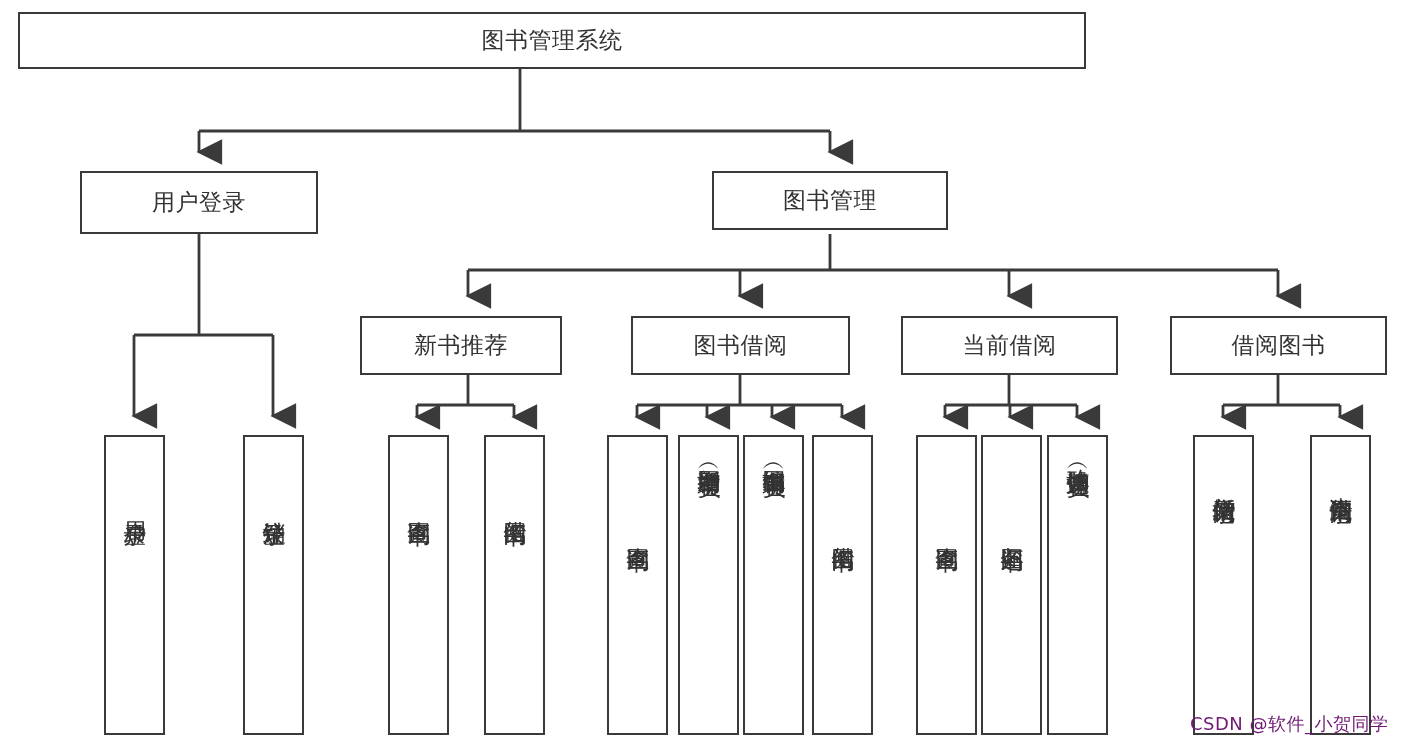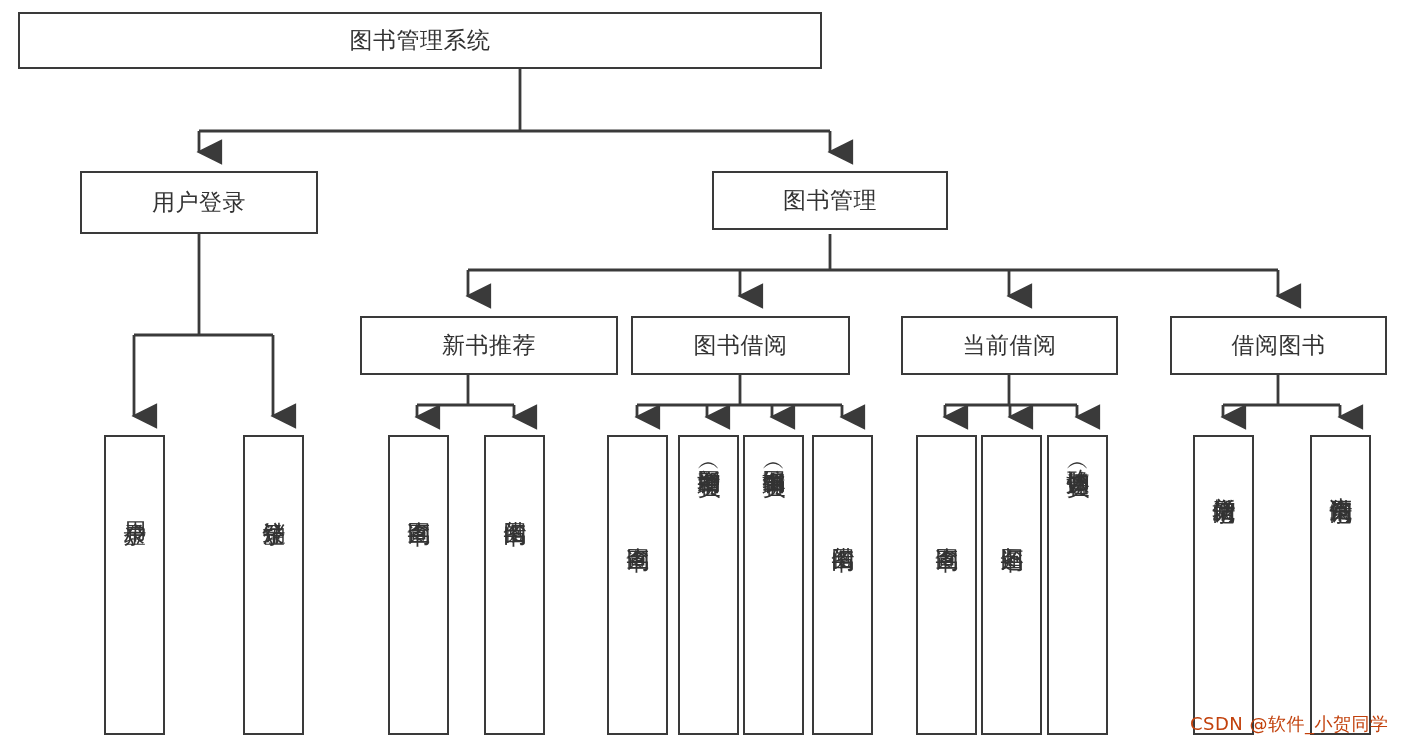--- a/index.html
+++ b/index.html
@@ -66,21 +66,21 @@
     margin-top: 0px;
   }
   .node.vert.rec .label {
     margin-top: 28px;
   }
   #watermark {
     position: absolute;
     left: 1190px;
     top: 712px;
     font-size: 18px;
-    color: #c2410c;
+    color: #701a75;
     letter-spacing: 0.5px;
     white-space: nowrap;
     pointer-events: none;
   }
 </style>
 </head>
 <body>
 
 <div id="canvas">
 
@@ -127,32 +127,32 @@
       <path d="M 1010 405 L 1010 417" marker-end="url(#arrow)"></path>
       <path d="M 1077 405 L 1077 417" marker-end="url(#arrow)"></path>
 
       <path d="M 1278 375 L 1278 405"></path>
       <path d="M 1223 405 L 1340 405"></path>
       <path d="M 1223 405 L 1223 417" marker-end="url(#arrow)"></path>
       <path d="M 1340 405 L 1340 417" marker-end="url(#arrow)"></path>
     </g>
   </svg>
 
-  <div class="node horiz" style="left:18px; top:12px; width:804px; height:57px;">
+  <div class="node horiz" style="left:18px; top:12px; width:1068px; height:57px;">
     <span class="label">图书管理系统</span>
   </div>
 
   <div class="node horiz" style="left:80px; top:171px; width:238px; height:63px;">
     <span class="label">用户登录</span>
   </div>
   <div class="node horiz" style="left:712px; top:171px; width:236px; height:59px;">
     <span class="label">图书管理</span>
   </div>
 
-  <div class="node horiz" style="left:360px; top:316px; width:258px; height:59px;">
+  <div class="node horiz" style="left:360px; top:316px; width:202px; height:59px;">
     <span class="label">新书推荐</span>
   </div>
   <div class="node horiz" style="left:631px; top:316px; width:219px; height:59px;">
     <span class="label">图书借阅</span>
   </div>
   <div class="node horiz" style="left:901px; top:316px; width:217px; height:59px;">
     <span class="label">当前借阅</span>
   </div>
   <div class="node horiz" style="left:1170px; top:316px; width:217px; height:59px;">
     <span class="label">借阅图书</span>

